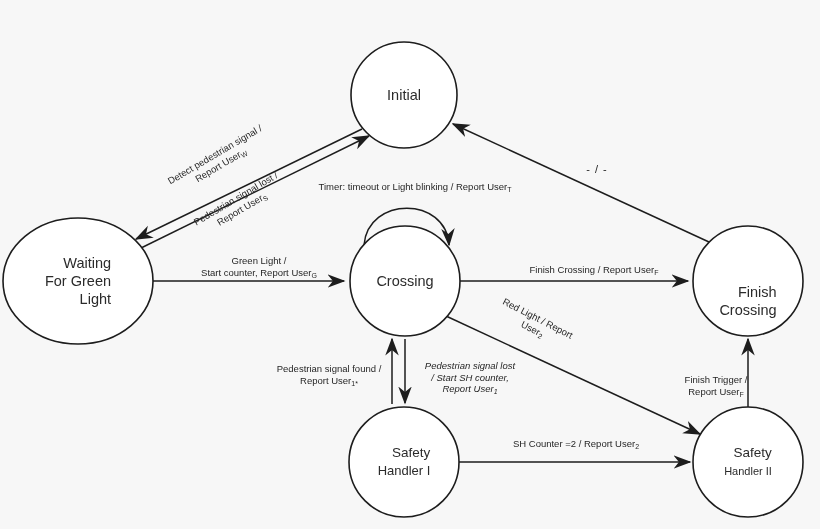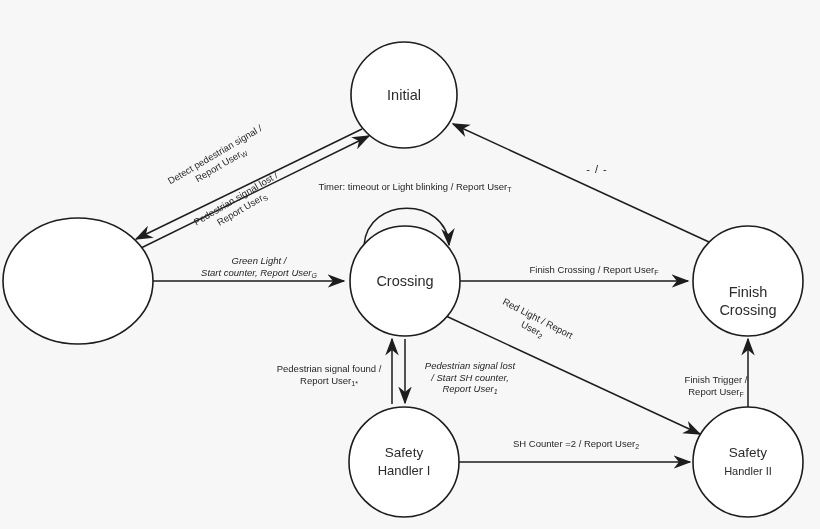--- a/index.html
+++ b/index.html
@@ -27,21 +27,21 @@
     stroke: #1d1d1d;
     stroke-width: 1.6;
   }
   .edge-line {
     fill: none;
     stroke: #1d1d1d;
     stroke-width: 1.5;
   }
   .node-label {
     position: absolute;
-    text-align: center;
+    text-align: right;
     color: #2b2b2b;
     font-size: 14.5px;
     line-height: 18px;
     pointer-events: none;
     white-space: nowrap;
     transform: translate(-50%, -50%);
   }
   .node-label .ln { display: block; }
   .edge-label {
     position: absolute;
@@ -106,20 +106,25 @@
     <ellipse class="node-shape" cx="405" cy="281" rx="55" ry="55"></ellipse>
     <ellipse class="node-shape" cx="748" cy="281" rx="55" ry="55"></ellipse>
     <ellipse class="node-shape" cx="404" cy="462" rx="55" ry="55"></ellipse>
     <ellipse class="node-shape" cx="748" cy="462" rx="55" ry="55"></ellipse>
   </svg>
 
   <div class="node-label" style="left:404px; top:95px;">
     <span class="ln">Initial</span>
   </div>
 
+  <div class="node-label" style="left:78px; top:281px;">
+    <span class="ln">Waiting</span>
+    <span class="ln">For Green</span>
+    <span class="ln">Light</span>
+  </div>
 
   <div class="node-label" style="left:405px; top:281px;">
     <span class="ln">Crossing</span>
   </div>
 
   <div class="node-label" style="left:748px; top:281px;margin-top:20px;">
     <span class="ln">Finish</span>
     <span class="ln">Crossing</span>
   </div>
 
@@ -136,21 +141,21 @@
   <div class="edge-label" style="left:218px; top:160px; transform:translate(-50%,-50%) rotate(-30.5deg);">
     <span class="ln">Detect pedestrian signal /</span>
     <span class="ln"><span>Report User</span><sub>W</sub></span>
   </div>
 
   <div class="edge-label" style="left:239px; top:204px; transform:translate(-50%,-50%) rotate(-30.5deg);">
     <span class="ln">Pedestrian signal lost /</span>
     <span class="ln"><span>Report User</span><sub>S</sub></span>
   </div>
 
-  <div class="edge-label" style="left:259px; top:267px; transform:translate(-50%,-50%);font-style:italic;">
+  <div class="edge-label" style="left:259px; top:267px; transform:translate(-50%,-50%);">
     <span class="ln">Green Light /</span>
     <span class="ln"><span>Start counter, Report User</span><sub>G</sub></span>
   </div>
 
   <div class="edge-label" style="left:415px; top:187px; transform:translate(-50%,-50%);">
     <span class="ln"><span>Timer: timeout or Light blinking / Report User</span><sub>T</sub></span>
   </div>
 
   <div class="edge-label" style="left:594px; top:270px; transform:translate(-50%,-50%);">
     <span class="ln"><span>Finish Crossing / Report User</span><sub>F</sub></span>

